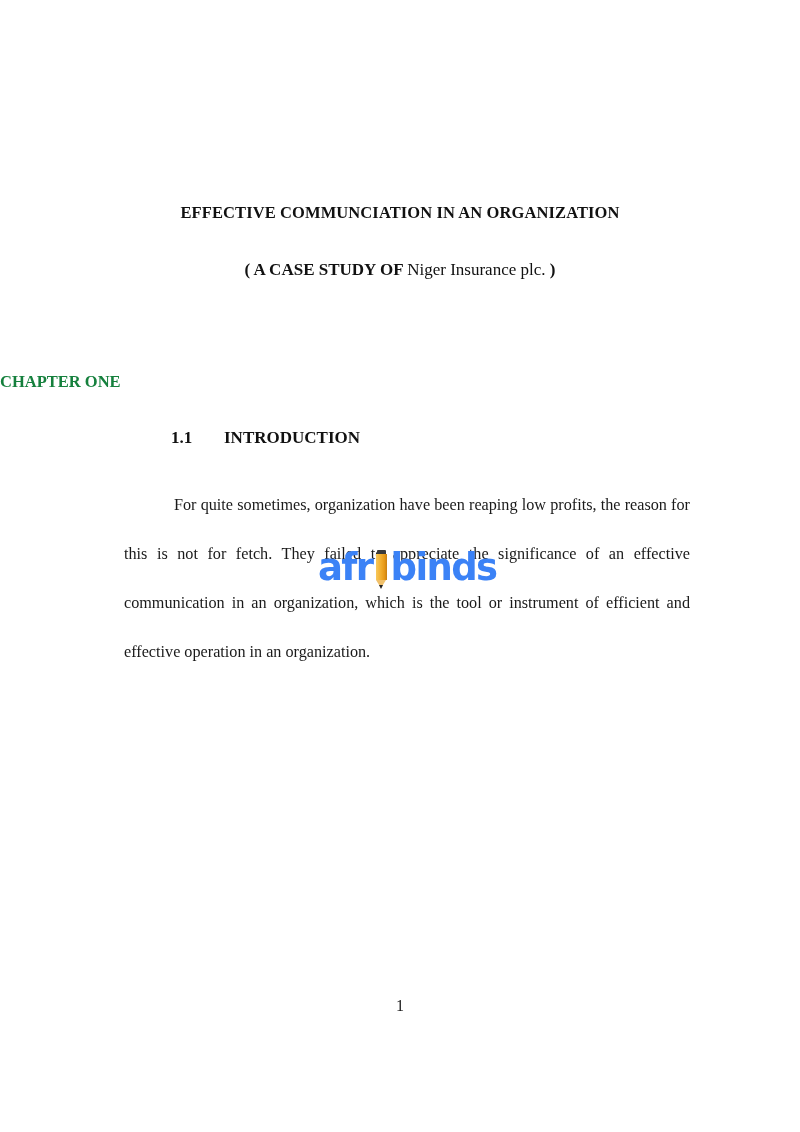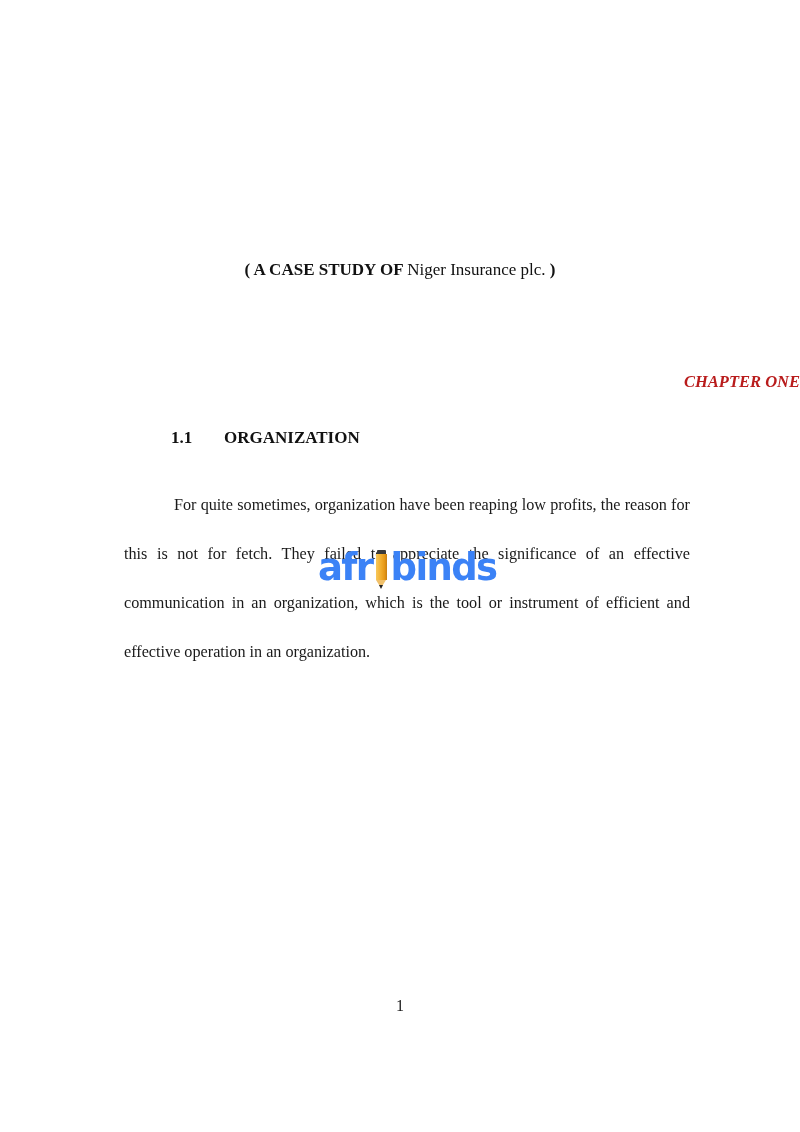--- a/index.html
+++ b/index.html
@@ -43,25 +43,24 @@
     color: #111111;
   }
   .doc-subtitle .bold { font-weight: bold; }
   .doc-subtitle .reg  { font-weight: normal; }
 
   .chapter-heading {
     position: absolute;
     left: 0;
     right: 0;
     top: 372px;
-    text-align: right;
+    text-align: left;
     font-size: 16.5px;
     font-weight: bold;
-    color: #b91c1c;
-    font-style: italic;
+    color: #15803d;
   }
 
   .section-heading {
     position: absolute;
     left: 124px;
     top: 428px;
     width: 566px;
     font-size: 17px;
     font-weight: bold;
     color: #111111;
@@ -172,30 +171,31 @@
     border-left: 2.3px solid transparent;
     border-right: 2.3px solid transparent;
     border-top: 4px solid #232323;
   }
 </style>
 </head>
 <body>
 
 <div class="page">
 
+  <div class="doc-title">EFFECTIVE COMMUNCIATION IN AN ORGANIZATION</div>
 
   <div class="doc-subtitle">
     <span class="bold">( A CASE STUDY OF </span><span class="reg">Niger Insurance plc.</span><span class="bold"> )</span>
   </div>
 
   <div class="chapter-heading">CHAPTER ONE</div>
 
   <div class="section-heading">
     <span class="sec-num">1.1</span>
-    <span class="sec-label">ORGANIZATION</span>
+    <span class="sec-label">INTRODUCTION</span>
   </div>
 
   <div class="body-block">
     <p class="body-para">For quite sometimes, organization have been reaping low profits, the reason for this is not for fetch. They failed to appreciate the significance of an effective communication in an organization, which is the tool or instrument of efficient and effective operation in an organization.</p>
   </div>
 
   <div class="watermark">
     <span class="wm-word">
       <span>afr</span>
       <span class="wm-pencil">

